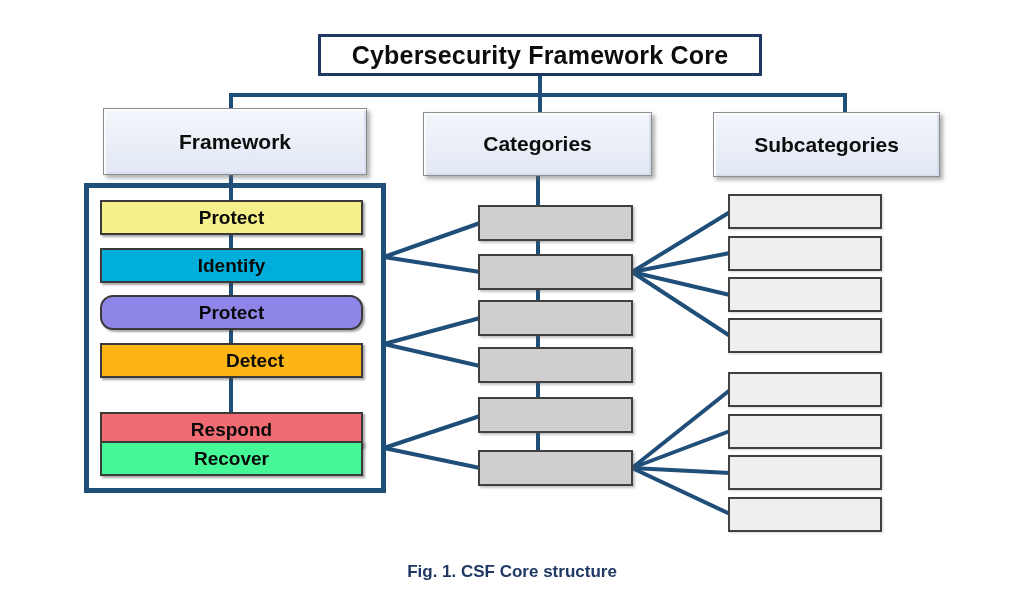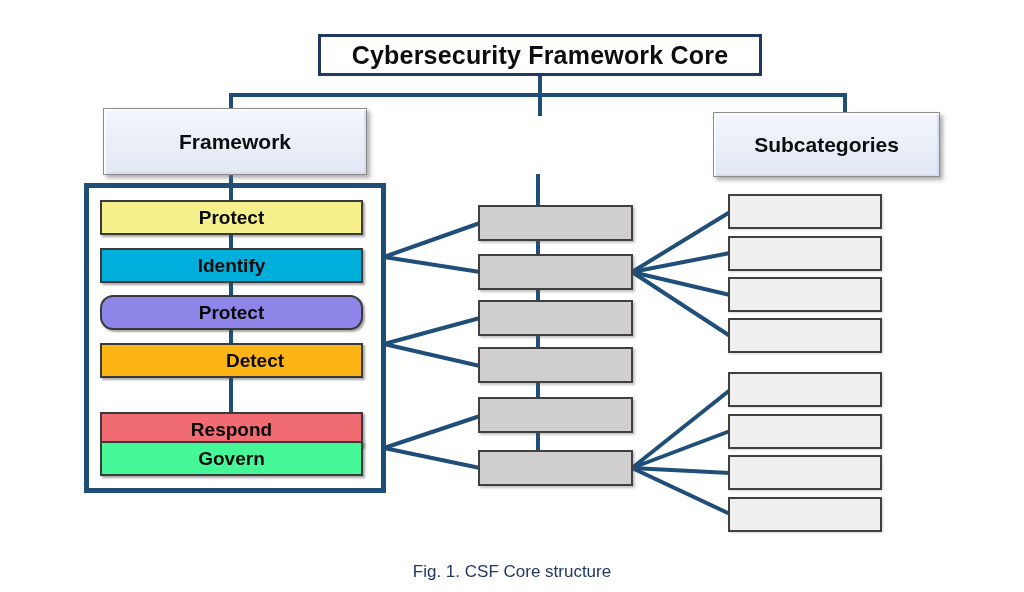--- a/index.html
+++ b/index.html
@@ -67,21 +67,21 @@
     left:728px;width:154px;height:35px;
     background:#F0EFEF;
     border:2px solid #404040;
     box-shadow:1px 1px 2px rgba(120,120,120,.3);
     z-index:3;
   }
 
   .caption{
     left:0;top:562px;width:1024px;
     text-align:center;
-    font-size:17px;font-weight:normal;color:#1F3864;
+    font-size:17px;font-weight:bold;color:#1F3864;
     z-index:2;
   }
   line{stroke:var(--line);}
 </style>
 </head>
 <body>
 
 <div class="stage">
 
   <svg class="wires" width="1024" height="592" viewBox="0 0 1024 592">
@@ -115,30 +115,31 @@
       <line x1="632" y1="468" x2="730" y2="390"></line>
       <line x1="632" y1="468" x2="730" y2="431"></line>
       <line x1="632" y1="468" x2="730" y2="473"></line>
       <line x1="632" y1="468" x2="730" y2="514"></line>
     </g>
   </svg>
 
   <div class="abs title-box">Cybersecurity Framework Core</div>
 
   <div class="abs hdr hdr-functions">Framework</div>
+  <div class="abs hdr hdr-categories">Categories</div>
   <div class="abs hdr hdr-subcategories">Subcategories</div>
 
   <div class="abs fn-container"></div>
 
   <div class="abs fn-box" style="top: 200px; background: rgb(245, 240, 139);">Protect</div>
   <div class="abs fn-box" style="top: 248px; background: rgb(0, 174, 220);">Identify</div>
   <div class="abs fn-box" style="top: 295px; background: rgb(142, 133, 232); border-radius: 13px;">Protect</div>
   <div class="abs fn-box" style="top: 343px; background: rgb(253, 181, 21); padding-left: 47px;">Detect</div>
   <div class="abs fn-box" style="top: 412px; background: rgb(240, 107, 114);">Respond</div>
-  <div class="abs fn-box" style="top: 441px; background: rgb(70, 247, 151);">Govern</div>
+  <div class="abs fn-box" style="top: 441px; background: rgb(70, 247, 151);">Recover</div>
 
   <div class="abs cat-box" style="top:205px"></div>
   <div class="abs cat-box" style="top:254px"></div>
   <div class="abs cat-box" style="top:300px"></div>
   <div class="abs cat-box" style="top:347px"></div>
   <div class="abs cat-box" style="top:397px"></div>
   <div class="abs cat-box" style="top:450px"></div>
 
   <div class="abs sub-box" style="top:194px"></div>
   <div class="abs sub-box" style="top:236px"></div>

